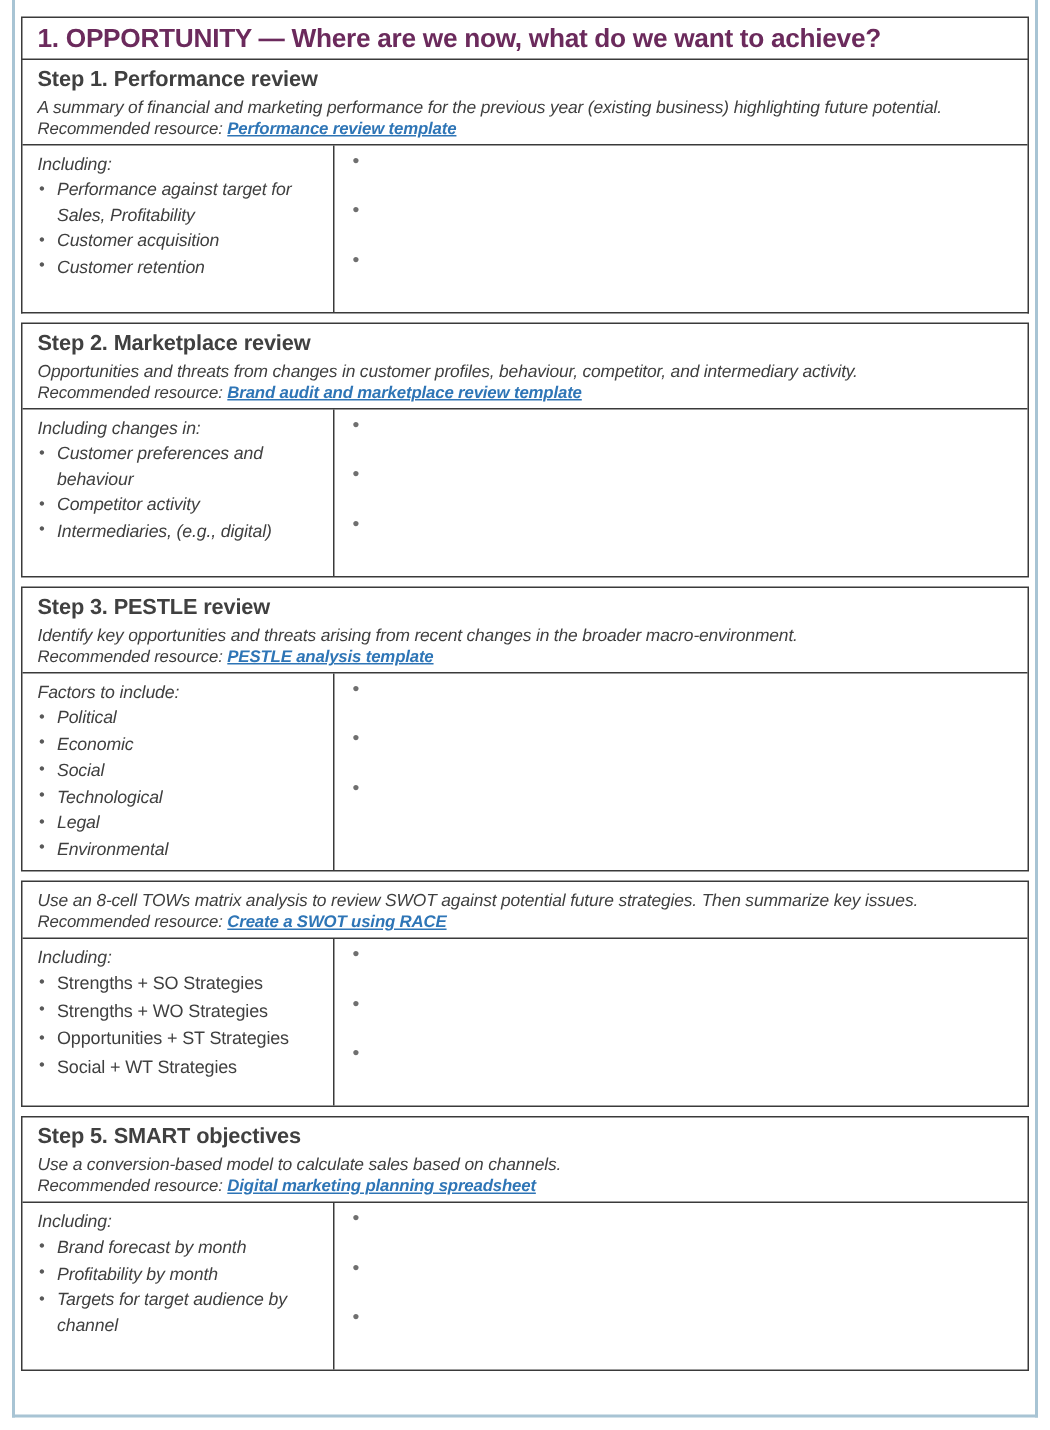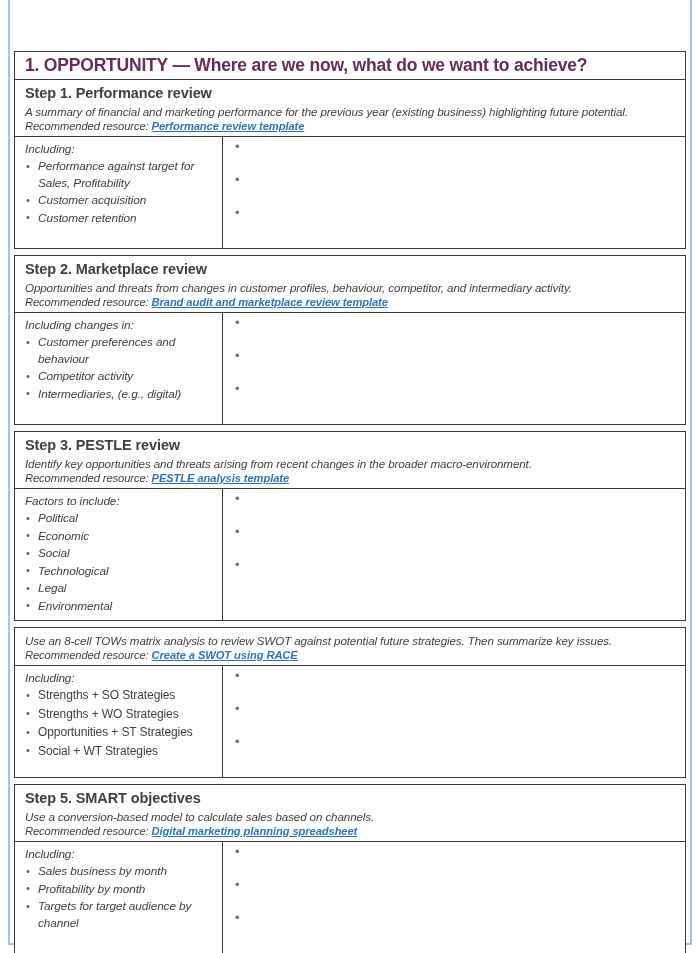--- a/index.html
+++ b/index.html
@@ -28,21 +28,20 @@
     border-bottom: 2px solid #a8c4d4;
     box-sizing: border-box;
     pointer-events: none;
   }
 
   #sheet {
     position: absolute;
     left: 14px;
     top: 11px;
     width: 672px;
-    margin-top: 40px;
   }
 
   
   .banner {
     border: 1.6px solid #3a3a3a;
     box-sizing: border-box;
     padding: 3px 8px 4px 10px;
     background: #ffffff;
   }
   .banner-title {
@@ -289,21 +288,21 @@
       <div class="step detached">
         <div class="step-head">
           <div class="step-title">Step 5. SMART objectives</div>
           <div class="step-desc">Use a conversion-based model to calculate sales based on channels.</div>
           <div class="step-res"><span>Recommended resource: </span><a class="res-link" href="#">Digital marketing planning spreadsheet</a></div>
         </div>
         <div class="step-body">
           <div class="col-left">
             <div class="including">Including:</div>
             <ul class="bullets">
-              <li>Sales business by month</li>
+              <li>Brand forecast by month</li>
               <li>Profitability by month</li>
               <li>Targets for target audience by channel</li>
             </ul>
           </div>
           <div class="col-right">
             <ul class="empty-bullets">
               <li></li>
               <li></li>
               <li></li>
             </ul>

